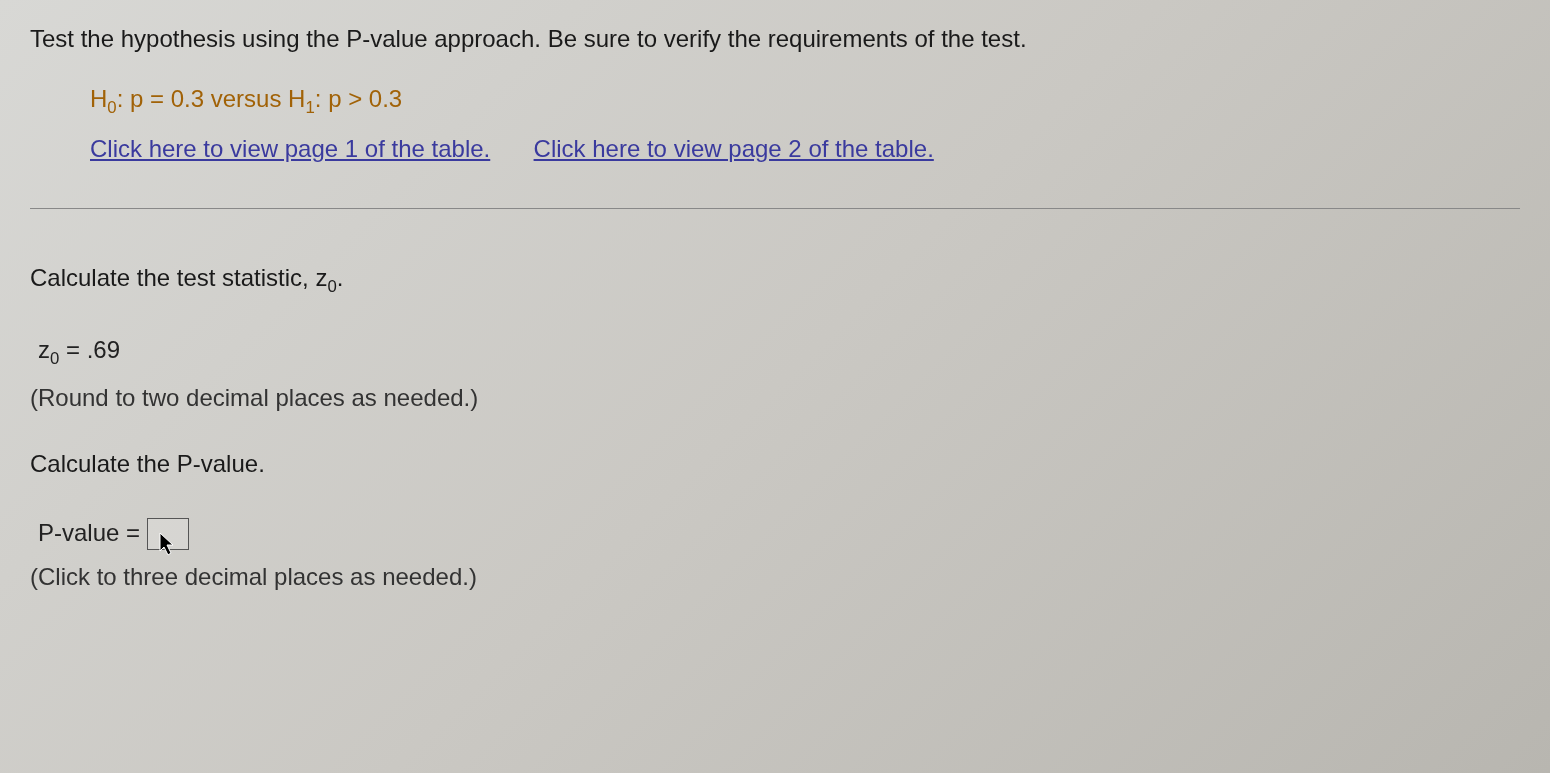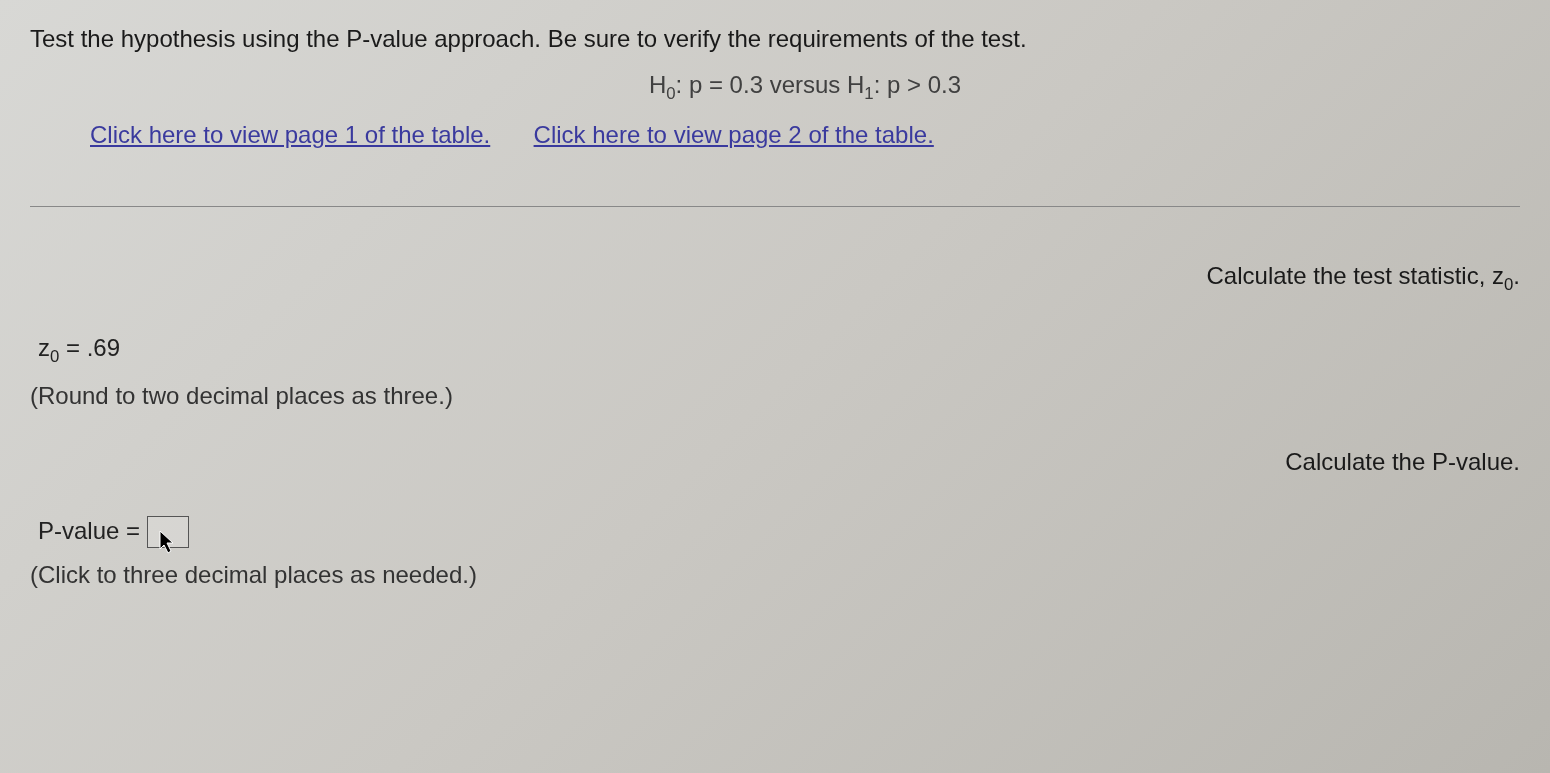--- a/index.html
+++ b/index.html
@@ -12,54 +12,52 @@
       background: linear-gradient(135deg, #d8d8d5 0%, #cac8c3 50%, #b8b6b0 100%);
       width: 1550px;
       height: 773px;
       padding: 20px 30px;
       color: #222;
       font-size: 24px;
       line-height: 1.6;
       overflow: hidden;
     }
     .question-intro {
-      margin-bottom: 8px;
+      margin-bottom: 22px;
       color: #1a1a1a;
     }
     .hypothesis-block {
       padding-left: 60px;
       margin-bottom: 8px;
-      color: #404040;
-      text-align: center;
+      color: #a16207;
     }
     .hypothesis-line {
       margin-bottom: 4px;
     }
     .link {
       color: #3a3a9e;
       text-decoration: underline;
       cursor: pointer;
     }
     .links-row {
       padding-left: 60px;
-      margin-bottom: 52px;
+      margin-bottom: 40px;
     }
     .link-spacer {
       display: inline-block;
       width: 30px;
     }
     hr.divider {
       border: none;
       border-top: 1px solid #888;
       margin: 30px 0 50px 0;
     }
     .prompt {
       margin-bottom: 30px;
       color: #1a1a1a;
-      text-align: right;
     }
     .answer-line {
       margin-bottom: 6px;
       color: #222;
       margin-left: 8px;
     }
     .hint {
       margin-bottom: 28px;
       color: #333;
     }
@@ -102,21 +100,21 @@
 
 <hr class="divider">
 
 <div class="prompt">
   <span>Calculate the test statistic, z</span><sub>0</sub><span>.</span>
 </div>
 
 <div class="answer-line">
   <span>z</span><sub>0</sub><span> = </span><span>.69</span>
 </div>
-<div class="hint">(Round to two decimal places as three.)</div>
+<div class="hint">(Round to two decimal places as needed.)</div>
 
 <div class="prompt">Calculate the P-value.</div>
 
 <div class="answer-line">
   <span>P-value = </span><span class="input-box">
     <svg class="cursor-arrow" width="18" height="26" viewBox="0 0 18 26">
       <path d="M 2 2 L 2 20 L 6 16 L 10 24 L 13 22 L 9 14 L 15 14 Z" fill="#000" stroke="#fff" stroke-width="1"></path>
     </svg>
   </span>
 </div>

